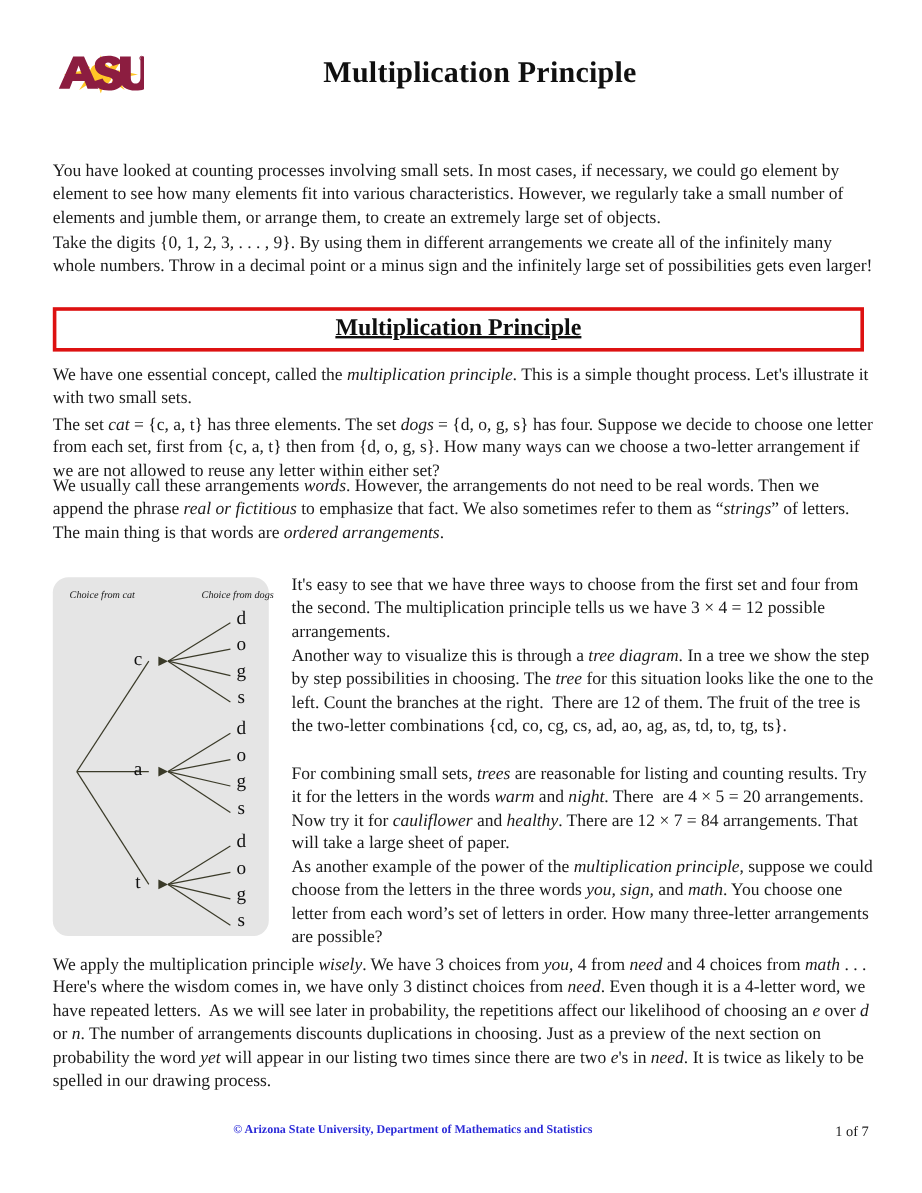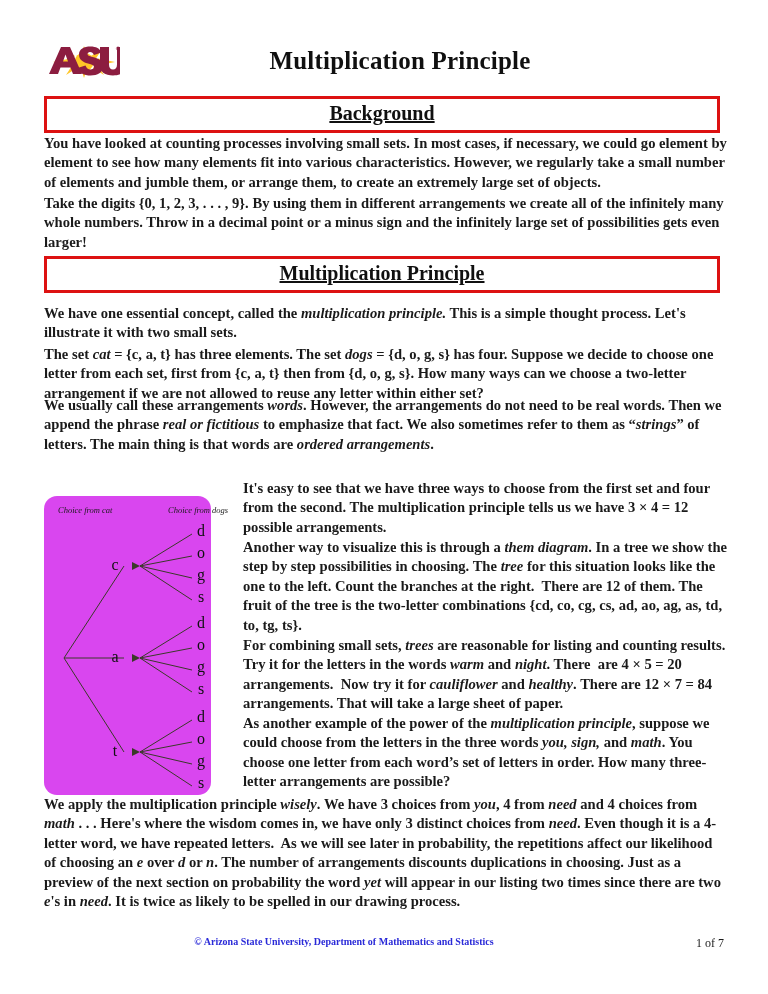--- a/index.html
+++ b/index.html
@@ -71,35 +71,34 @@
   #box-background { top: 96px; height: 37px; }
   #box-multiplication { top: 256px; height: 37px; }
 
   
   .para {
     position: absolute;
     font-size: 14.6px;
     line-height: 19.4px;
     color: #1a1a1a;
     text-align: left;
-    font-weight: bold;
   }
   .full { left: 44px; width: 684px; }
   .right-col { left: 243px; width: 485px; }
 
   em { font-style: italic; }
 
   
   .tree-box {
     position: absolute;
     left: 44px;
-    top: 496px;
-    width: 167px;
+    top: 481px;
+    width: 180px;
     height: 299px;
-    background: #d946ef;
+    background: #e5e5e5;
     border-radius: 13px;
   }
   .tree-box svg { display: block; }
   .tree-label {
     position: absolute;
     font-family: "Liberation Serif", "DejaVu Serif", serif;
     font-size: 8.5px;
     font-style: italic;
     color: #1a1a1a;
     white-space: nowrap;
@@ -164,23 +163,20 @@
           <path d="M104 6 L122 6 L122 41 C122 48 125 51 130 51 C135 51 138 48 138 41 L138 6 L156 6 L156 42 C156 56 146 63 130 63 C114 63 104 56 104 42 Z"></path>
         </g>
 
         <circle cx="140" cy="9" r="3.2" fill="none" stroke="#8c1d40" stroke-width="1.2"></circle>
       </svg>
     </div>
 
     <div class="doc-title">Multiplication Principle</div>
   </div>
 
-  <div class="section-box" id="box-background">
-    <span class="section-title">Background</span>
-  </div>
 
   <div class="para full" style="top:134px;">You have looked at counting processes involving small sets. In most cases, if necessary, we could go element by element to see how many elements fit into various characteristics. However, we regularly take a small number of elements and jumble them, or arrange them, to create an extremely large set of objects.</div>
   <div class="para full" style="top:194px;">Take the digits {0, 1, 2, 3, . . . , 9}. By using them in different arrangements we create all of the infinitely many whole numbers. Throw in a decimal point or a minus sign and the infinitely large set of possibilities gets even larger!</div>
 
   <div class="section-box" id="box-multiplication">
     <span class="section-title">Multiplication Principle</span>
   </div>
 
   <div class="para full" style="top:345px;">
     The set <em>cat</em> = {c, a, t} has three elements. The set <em>dogs</em> = {d, o, g, s} has four. Suppose we decide to choose one letter from each set, first from {c, a, t} then from {d, o, g, s}. How many ways can we choose a two-letter arrangement if we are not allowed to reuse any letter within either set?
@@ -252,21 +248,21 @@
     <div class="tree-node" style="left:150px; top:234px;">o</div>
     <div class="tree-node" style="left:150px; top:256px;">g</div>
     <div class="tree-node" style="left:150px; top:278px;">s</div>
   </div>
 
   <div class="para right-col" style="top:479px;">
     It's easy to see that we have three ways to choose from the first set and four from the second. The multiplication principle tells us we have 3 × 4 = 12 possible arrangements.
   </div>
 
   <div class="para right-col" style="top:538px;">
-    Another way to visualize this is through a <em>them diagram</em>. In a tree we show the step by step possibilities in choosing. The <em>tree</em> for this situation looks like the one to the left. Count the branches at the right.&nbsp; There are 12 of them. The fruit of the tree is the two-letter combinations {cd, co, cg, cs, ad, ao, ag, as, td, to, tg, ts}.
+    Another way to visualize this is through a <em>tree diagram</em>. In a tree we show the step by step possibilities in choosing. The <em>tree</em> for this situation looks like the one to the left. Count the branches at the right.&nbsp; There are 12 of them. The fruit of the tree is the two-letter combinations {cd, co, cg, cs, ad, ao, ag, as, td, to, tg, ts}.
   </div>
 
   <div class="para right-col" style="top:636px;">
     For combining small sets, <em>trees</em> are reasonable for listing and counting results. Try it for the letters in the words <em>warm</em> and <em>night</em>. There&nbsp; are 4 × 5 = 20 arrangements.&nbsp; Now try it for <em>cauliflower</em> and <em>healthy</em>. There are 12 × 7 = 84 arrangements. That will take a large sheet of paper.
   </div>
 
   <div class="para right-col" style="top:714px;">
     As another example of the power of the <em>multiplication principle</em>, suppose we could choose from the letters in the three words <em>you, sign,</em> and <em>math</em>. You choose one letter from each word’s set of letters in order. How many three-letter arrangements are possible?
   </div>
 

